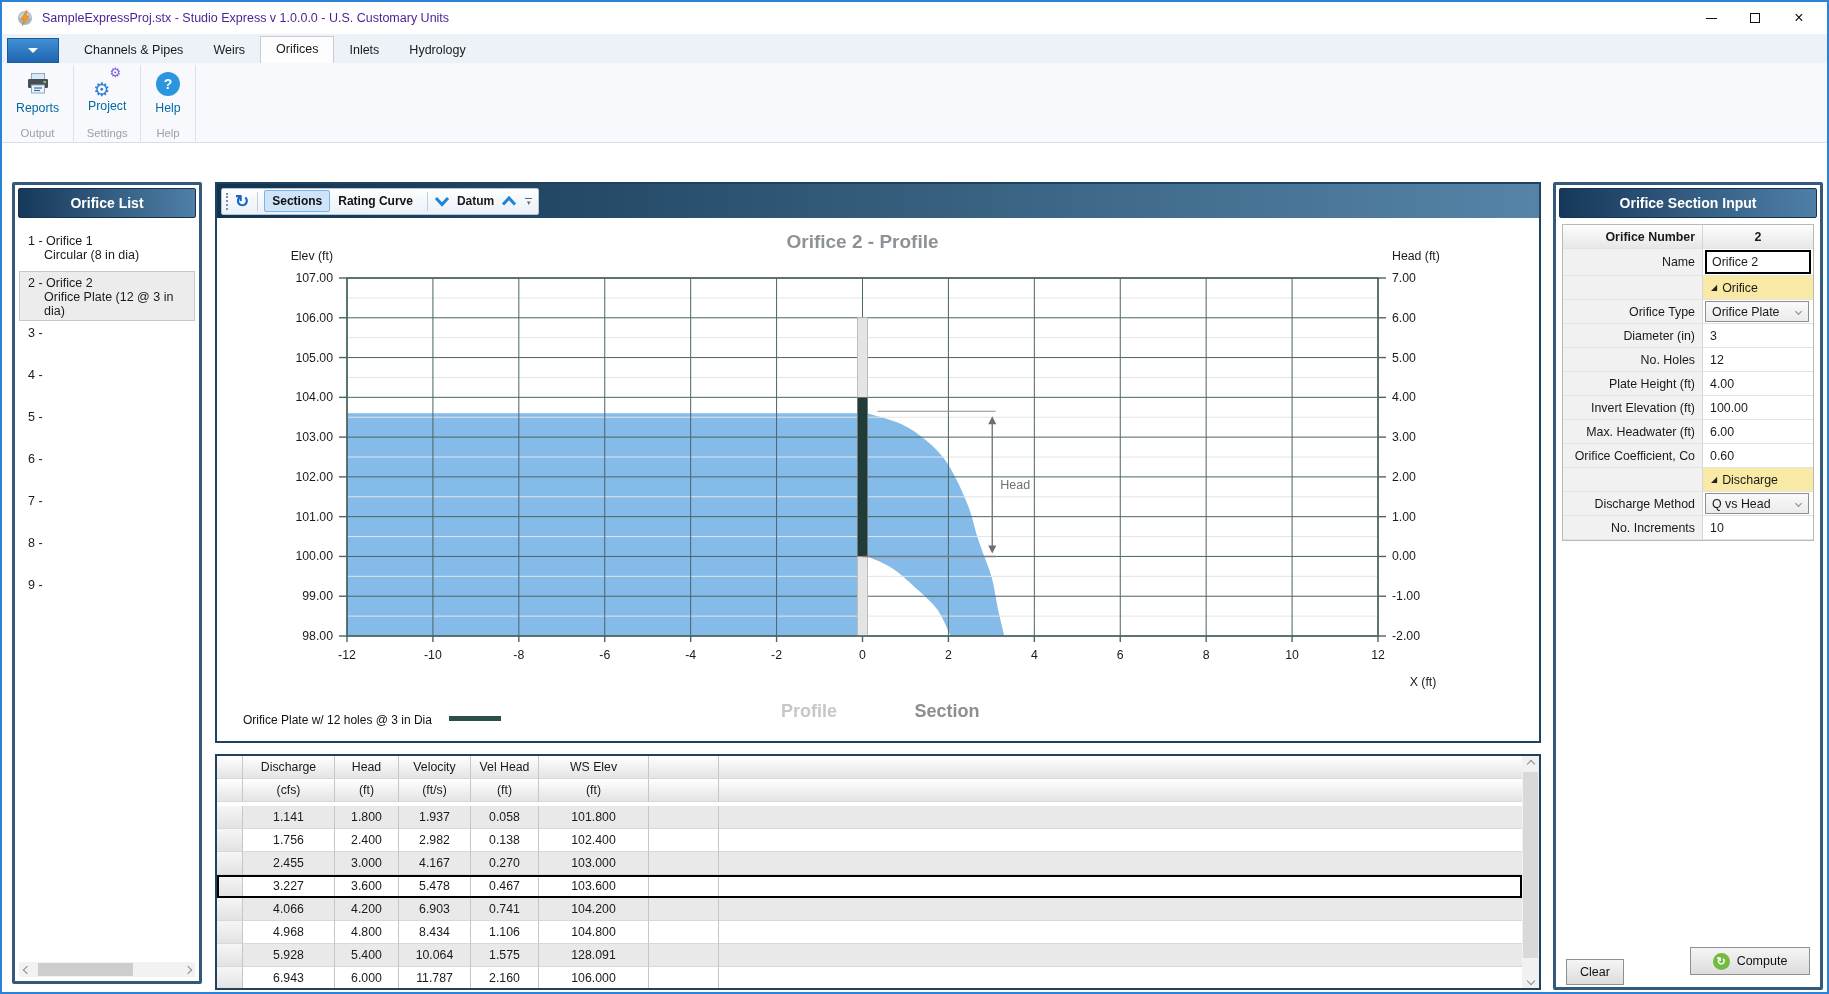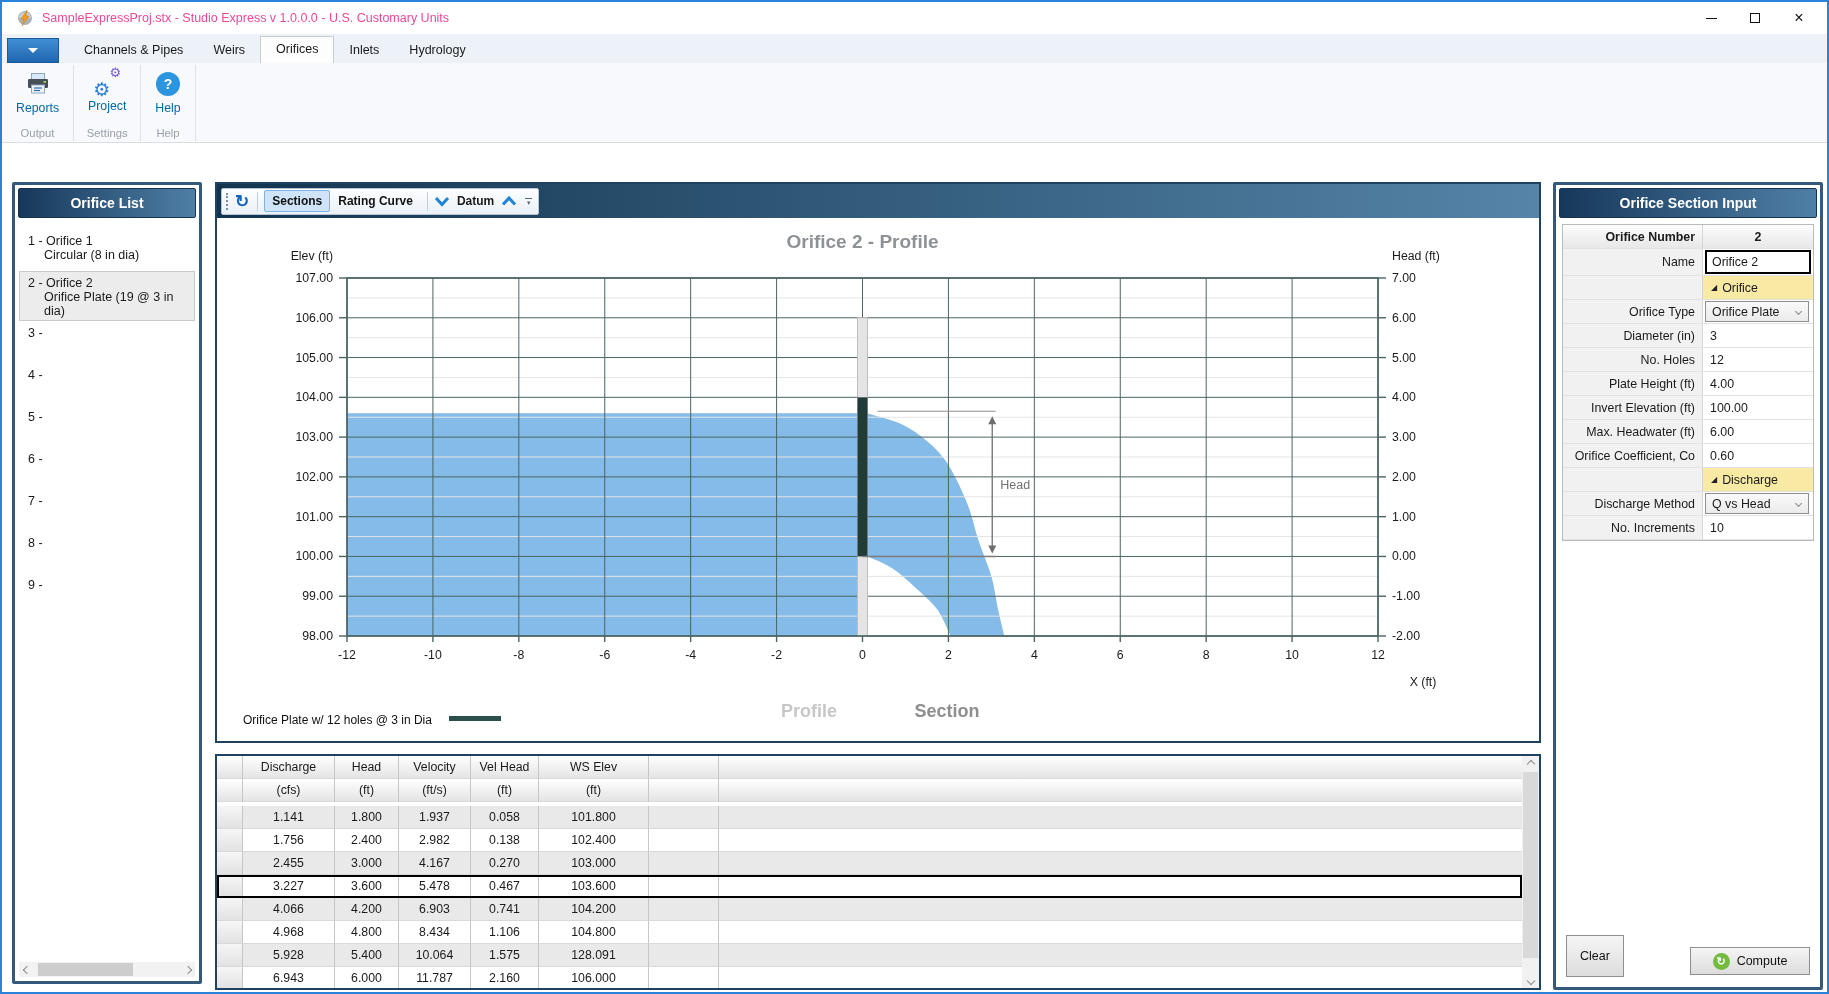--- a/index.html
+++ b/index.html
@@ -5,21 +5,21 @@
   * { box-sizing: border-box; margin: 0; padding: 0; }
   html,body { width: 1829px; height: 994px; }
   body {
     position: relative; overflow: hidden;
     border: 2px solid #2a83d8; background: #fff;
     font-family: "Liberation Sans", sans-serif; font-size: 12.5px; color: #1a1a1a;
   }
   
   .titlebar { height: 32px; background: #fff; display: flex; align-items: center; padding: 0 6px; }
   .app-icon { width: 18px; height: 18px; margin: 0 8px 0 8px; flex: 0 0 auto; }
-  .title-text { font-size: 12.5px; color: #ec4899; }
+  .title-text { font-size: 12.5px; color: #4c1d95; }
   .win-controls { margin-left: auto; display: flex; align-items: center; }
   .win-btn { width: 44px; height: 28px; display: flex; align-items: center; justify-content: center; color: #111; }
   .glyph-min { width: 11px; height: 0; border-top: 1px solid #111; display: inline-block; }
   .glyph-max { width: 10px; height: 10px; border: 1px solid #111; display: inline-block; }
   .glyph-close { font-size: 16px; line-height: 1; }
   
   .tabstrip { height: 29px; background: #edf1f8; display: flex; align-items: flex-end; padding-left: 5px; }
   .appmenu-btn { width: 52px; height: 25px; margin-bottom: 0; border: 1px solid #1a5globe; border: 1px solid #185a9e;
     background: linear-gradient(#418fd4, #1f66b0); display: flex; align-items: center; justify-content: center; }
   .appmenu-tri { width: 0; height: 0; border-left: 5px solid transparent; border-right: 5px solid transparent; border-top: 5px solid #fff; }
@@ -100,21 +100,21 @@
   .pgrow.hdrrow .pgl, .pgrow.hdrrow .pgv { background: linear-gradient(#fdfdfd,#e7e7e7); font-weight: bold; }
   .pgrow.hdrrow .pgv { justify-content: center; }
   .pg-input { flex: 1; border: 2px solid #000; background: #fff; height: 24px; display: flex; align-items: center; padding-left: 5px; }
   .pg-combo { flex: 1; border: 1px solid #8f8f8f; background: linear-gradient(#f9f9f9,#ebebeb); height: 21px;
     display: flex; align-items: center; padding-left: 6px; margin-right: 2px; }
   .pg-combo .chev { margin-left: auto; margin-right: 7px; width: 5px; height: 5px; }
   .pgrow.cat .pgv { background: #f8e9a5; font-size: 12.4px; }
   .pgrow.cat .glyph { font-size: 8px; margin: 0 5px 0 6px; color: #222; }
   .btn { border: 1px solid #8f8f8f; background: linear-gradient(#f5f5f5,#dcdcdc); display: flex; align-items: center;
     justify-content: center; font-size: 12.5px; color: #111; }
-  #clear-btn { position: absolute; left: 10px; bottom: 10px; width: 58px; height: 42px; }
+  #clear-btn { position: absolute; left: 10px; bottom: 2px; width: 58px; height: 26px; }
   #compute-btn { position: absolute; right: 10px; bottom: 12px; width: 120px; height: 28px; }
 </style>
 </head>
 <body>
 
 <div class="titlebar">
   <svg class="app-icon" viewBox="0 0 18 18">
     <circle cx="9" cy="9" r="7" fill="#aab3ba"></circle>
     <path d="M3 9 a6 6 0 0 1 12 0" fill="#c9d1d7"></path>
     <polygon points="11,1 5,10 8,10 6,17 13,7 10,7" fill="#f59a23" stroke="#c97a10" stroke-width="0.5"></polygon>
@@ -190,21 +190,21 @@
 
   <div class="panel" id="left-panel">
     <div class="panel-hdr">Orifice List</div>
     <div class="olist" id="orifice-list">
         <div class="olist-item">
           <div>1 - Orifice 1</div>
           <div class="olist-sub">Circular (8 in dia)</div>
         </div>
         <div class="olist-item selected">
           <div>2 - Orifice 2</div>
-          <div class="olist-sub">Orifice Plate (19 @ 3 in dia)</div>
+          <div class="olist-sub">Orifice Plate (12 @ 3 in dia)</div>
         </div>
         <div class="olist-item">
           <div>3 -</div>
         </div>
         <div class="olist-item">
           <div>4 -</div>
         </div>
         <div class="olist-item">
           <div>5 -</div>
         </div>

